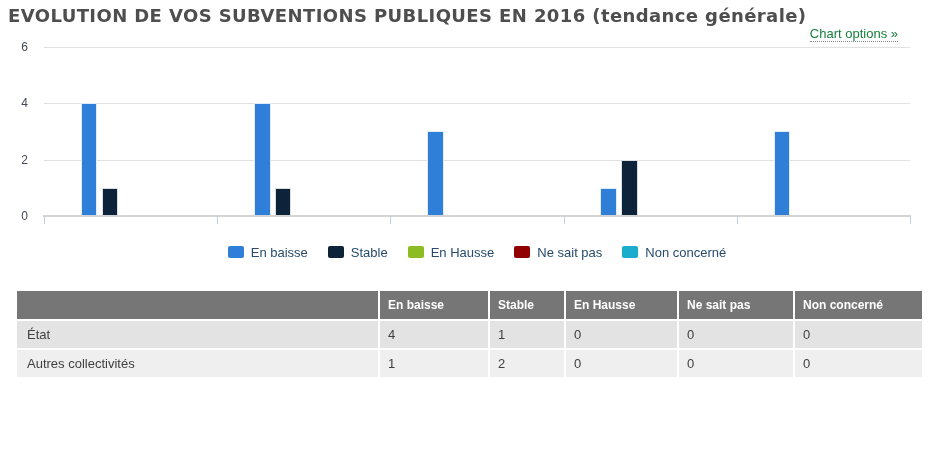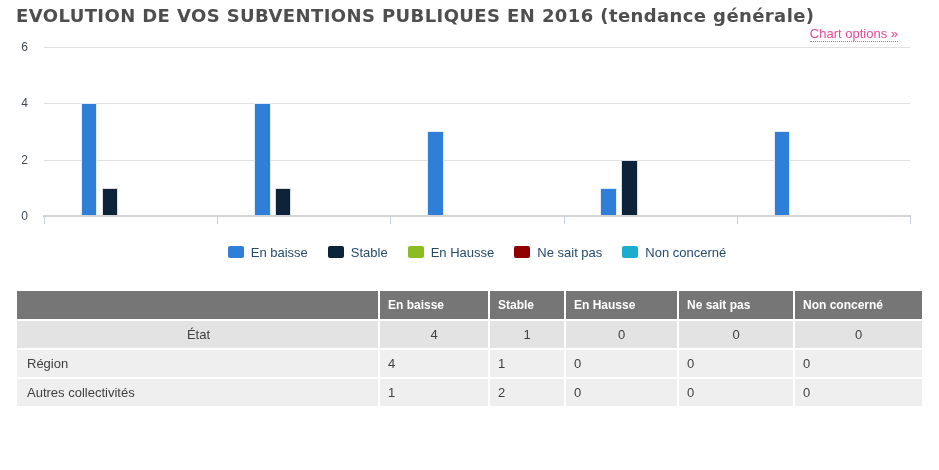--- a/index.html
+++ b/index.html
@@ -2,28 +2,28 @@
 <html><head>
 <meta charset="utf-8">
 <style>
   * { margin:0; padding:0; box-sizing:border-box; }
   html,body { background:#fff; }
   .page {
     position:relative; width:939px; height:470px; background:#fff;
     font-family:"Liberation Sans","DejaVu Sans",sans-serif; overflow:hidden;
   }
   .page-title {
-    position:absolute; left:16px; top:5px;
+    position:absolute; left:8px; top:5px;
     font-family:"DejaVu Sans","Liberation Sans",sans-serif;
     font-size:18px; font-weight:bold; color:#4e4e4e; letter-spacing:0.4px;
     white-space:nowrap;
   }
   .chart-options {
     position:absolute; right:41px; top:26px;
-    font-size:13px; color:#ec4899; text-decoration:none;
+    font-size:13px; color:#15803d; text-decoration:none;
     border-bottom:1px dotted #888; cursor:pointer; white-space:nowrap;
   }
   .chart-area { position:absolute; left:0; top:0; width:939px; height:270px; }
   .gridline { position:absolute; height:1px; background:#e0e0e0; }
   .axis-baseline { position:absolute; height:2px; background:#d4d4d4; }
   .y-label {
     position:absolute; width:22px; text-align:right;
     font-size:12px; color:#434a54; line-height:12px;
   }
   .x-tick { position:absolute; width:1px; background:#c3d1df; }
@@ -42,21 +42,21 @@
   .data-table th, .data-table td {
     border:2px solid #fff; text-align:left; vertical-align:middle;
     overflow:hidden; white-space:nowrap;
   }
   .data-table th {
     background:#767676; color:#fff; font-size:12px; font-weight:bold;
     padding:7px 8px;
   }
   .data-table td { font-size:13px; color:#404040; padding:6px 8px; }
   .data-table td.row-label { padding-left:10px; }
-  .data-table tr.row-odd td { background:#e3e3e3;text-align:center; }
+  .data-table tr.row-odd td { background:#e3e3e3; }
   .data-table tr.row-even td { background:#efefef; }
 </style>
 </head>
 <body>
 
 <div class="page">
 
   <div class="page-title">EVOLUTION DE VOS SUBVENTIONS PUBLIQUES EN 2016 (tendance générale)</div>
 
   <a class="chart-options">Chart options »</a>
@@ -137,28 +137,20 @@
     <tbody id="table-body">
         <tr class="row-odd">
           <td class="row-label">État</td>
           <td>4</td>
           <td>1</td>
           <td>0</td>
           <td>0</td>
           <td>0</td>
         </tr>
         <tr class="row-even">
-          <td class="row-label">Région</td>
-          <td>4</td>
-          <td>1</td>
-          <td>0</td>
-          <td>0</td>
-          <td>0</td>
-        </tr>
-        <tr class="row-even">
           <td class="row-label">Autres collectivités</td>
           <td>1</td>
           <td>2</td>
           <td>0</td>
           <td>0</td>
           <td>0</td>
         </tr>
       </tbody>
   </table>
 

